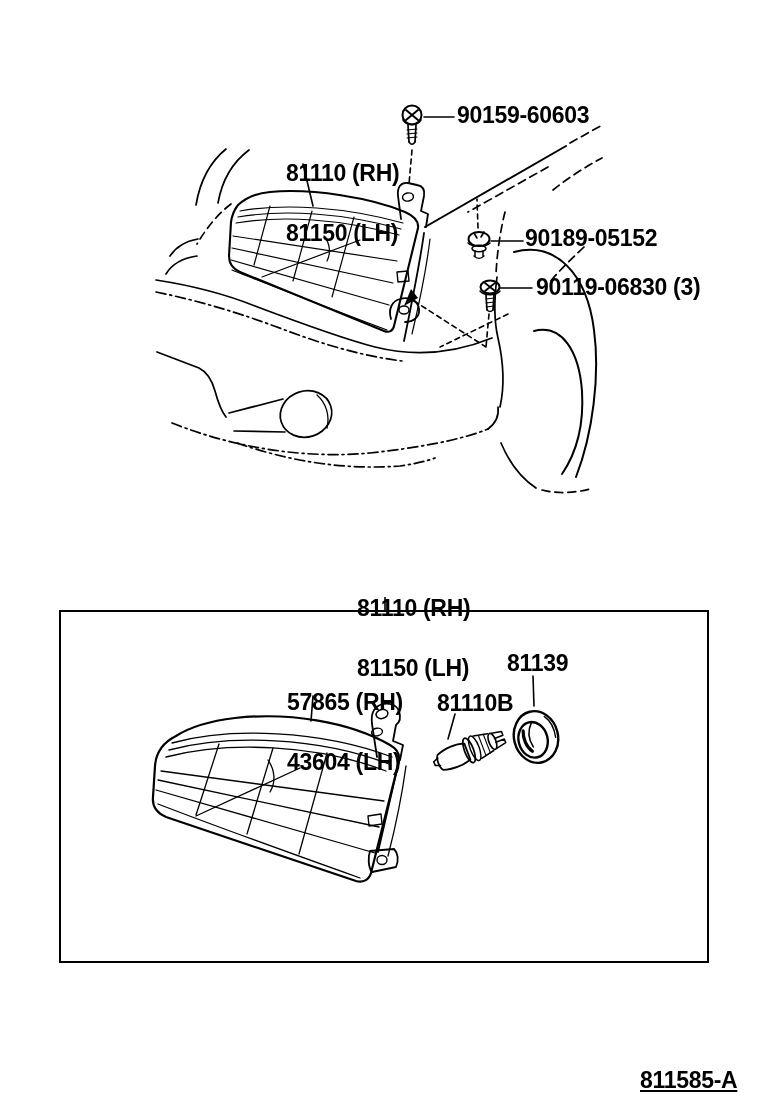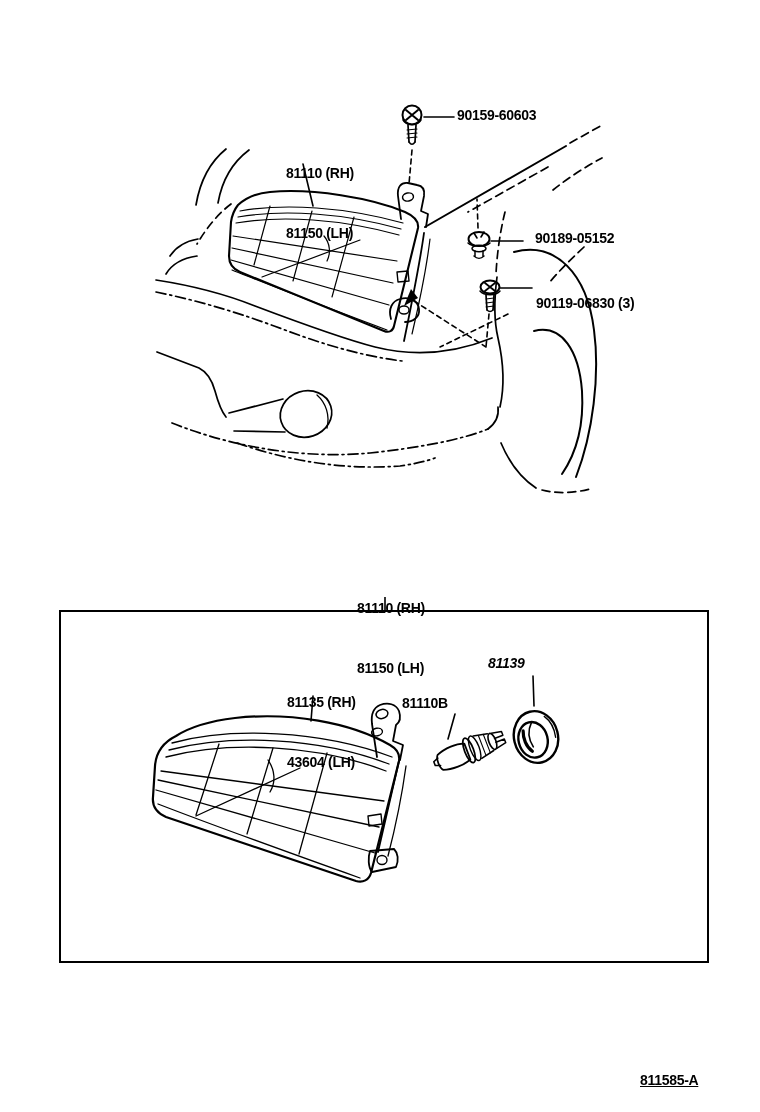--- a/index.html
+++ b/index.html
@@ -8,21 +8,21 @@
     width:760px;height:1112px;
     background:#ffffff;
     font-family:"Liberation Sans", sans-serif;
     overflow:hidden;
   }
   svg.art{position:absolute;left:0;top:0;}
   .label{
     position:absolute;
     color:#000;
     font-weight:bold;
-    font-size:14px;
+    font-size:23px;
     line-height:20px;
     letter-spacing:-0.3px;
     white-space:pre;
   }
 </style>
 </head>
 <body>
 
 <div class="page">
 
@@ -184,33 +184,33 @@
     </g>
   </svg>
 
   <div class="label" style="left:286px;top:123px;">
     <div>81110 (RH)</div>
     <div>81150 (LH)</div>
   </div>
 
   <div class="label" style="left:457px;top:105px;">90159-60603</div>
 
-  <div class="label" style="left:525px;top:228px;margin-left:10px;">90189-05152</div>
-
-  <div class="label" style="left:536px;top:277px;margin-top:16px;">90119-06830 (3)</div>
+  <div class="label" style="left:525px;top:228px;">90189-05152</div>
+
+  <div class="label" style="left:536px;top:277px;">90119-06830 (3)</div>
 
   <div class="label" style="left:357px;top:558px;">
     <div>81110 (RH)</div>
     <div>81150 (LH)</div>
   </div>
 
   <div class="label" style="left:287px;top:652px;">
-    <div>81135 (RH)</div>
+    <div>57865 (RH)</div>
     <div>43604 (LH)</div>
   </div>
 
-  <div class="label" style="left:402px;top:693px;">81110B</div>
-
-  <div class="label" style="left:488px;top:653px;font-style:italic;">81139</div>
+  <div class="label" style="left:437px;top:693px;">81110B</div>
+
+  <div class="label" style="left:507px;top:653px;">81139</div>
 
   <div class="label" style="left:640px;top:1070px;text-decoration:underline;">811585-A</div>
 
 </div>
 
 </body></html>

